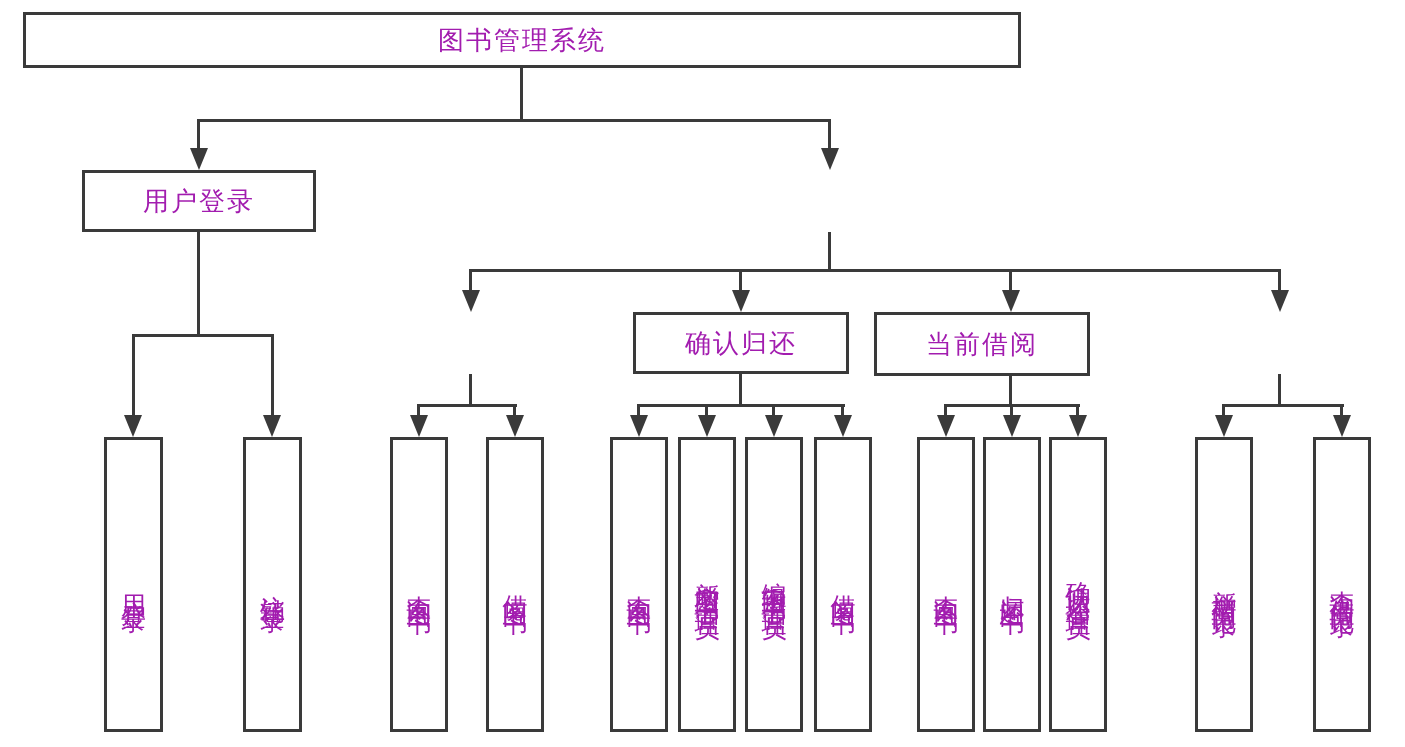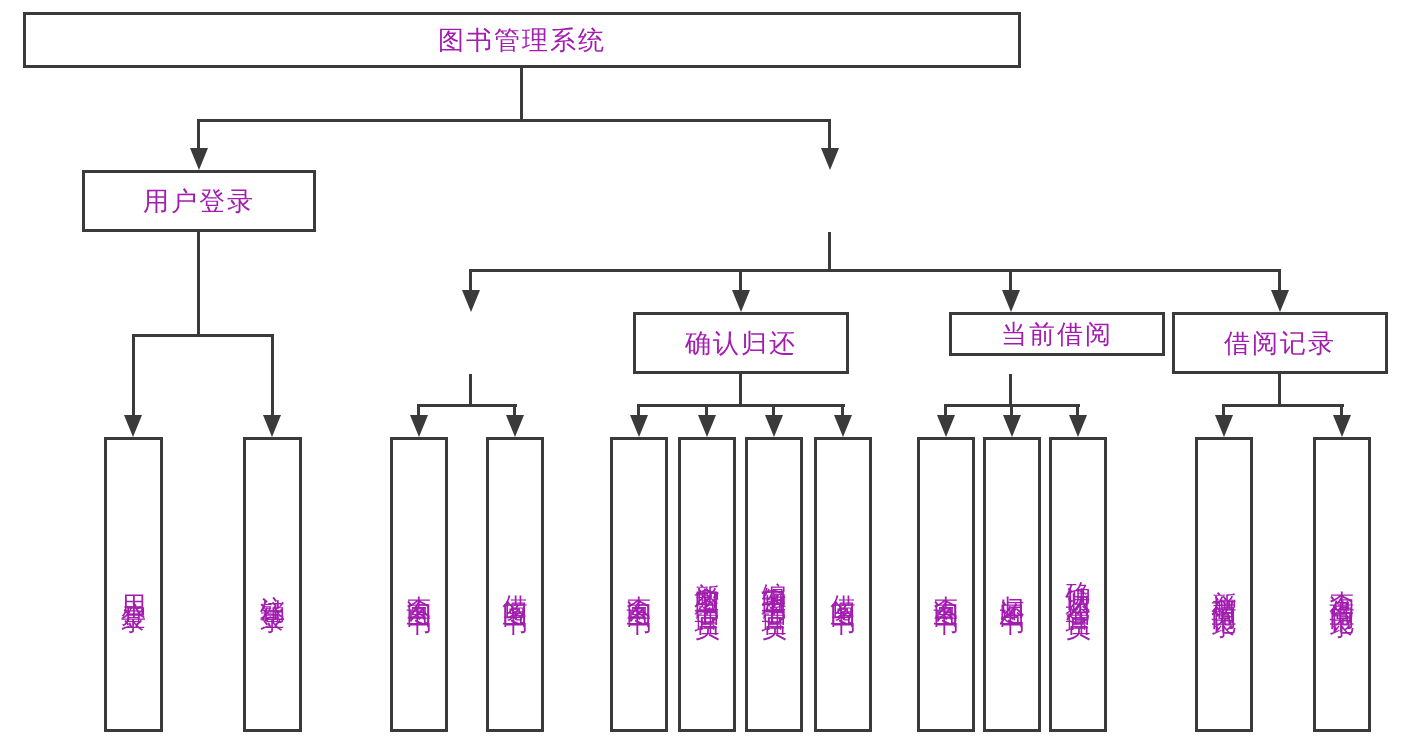--- a/index.html
+++ b/index.html
@@ -30,22 +30,21 @@
 </head>
 <body>
 
 <div class="canvas">
 
   <div class="node" style="left:23px;top:12px;width:998px;height:56px">图书管理系统</div>
 
   <div class="node" style="left:82px;top:170px;width:234px;height:62px">用户登录</div>
 
   <div class="node" style="left:633px;top:312px;width:216px;height:62px">确认归还</div>
-  <div class="node" style="left:949px;top:312px;width:216px;height:44px">当前借阅</div>
-  <div class="node" style="left:1172px;top:312px;width:216px;height:62px">借阅记录</div>
+  <div class="node" style="left:874px;top:312px;width:216px;height:64px">当前借阅</div>
 
   <div class="node vnode" style="left:104px;top:437px;width:59px;height:295px">用户登录</div>
   <div class="node vnode" style="left:243px;top:437px;width:59px;height:295px">注销登录</div>
 
   <div class="node vnode" style="left:390px;top:437px;width:58px;height:295px">查询图书</div>
   <div class="node vnode" style="left:486px;top:437px;width:58px;height:295px">借阅图书</div>
 
   <div class="node vnode" style="left:610px;top:437px;width:58px;height:295px">查询图书</div>
   <div class="node vnode" style="left:678px;top:437px;width:58px;height:295px">新增图书（管理员）</div>
   <div class="node vnode" style="left:745px;top:437px;width:58px;height:295px">编辑图书（管理员）</div>

